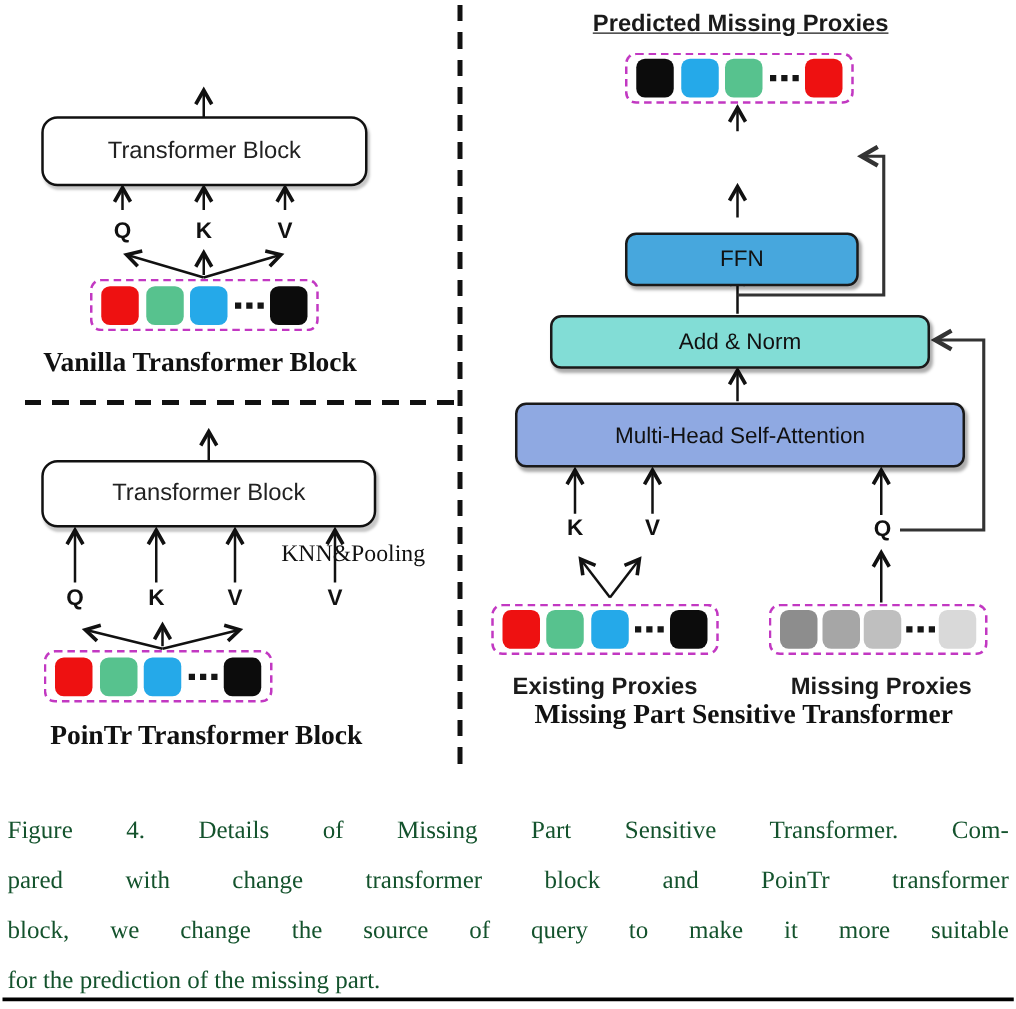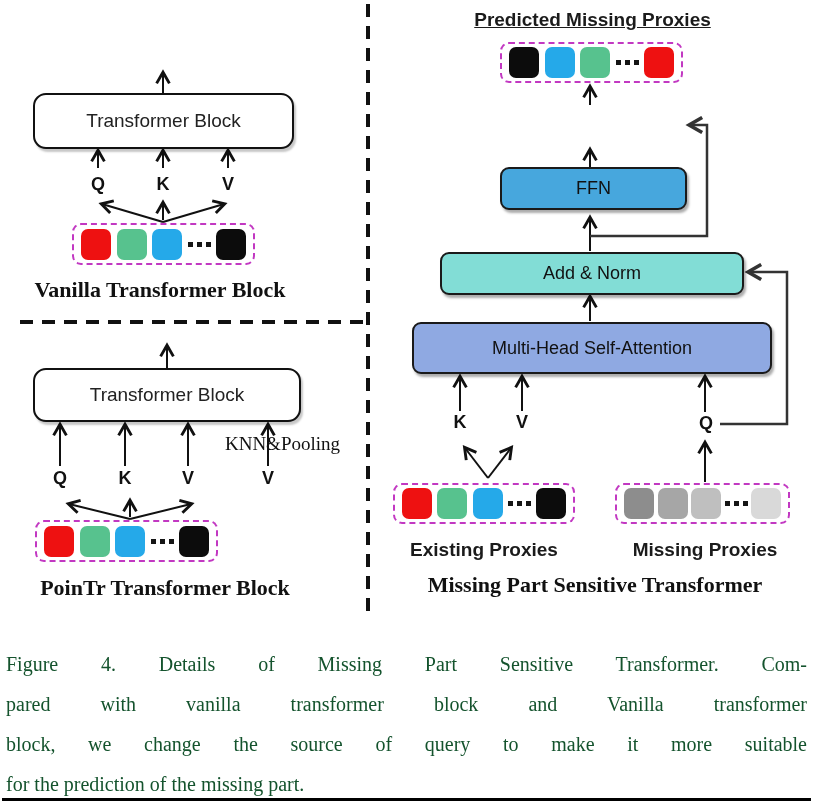--- a/index.html
+++ b/index.html
@@ -8,21 +8,21 @@
   .wires{position:absolute;left:0;top:0;z-index:1;}
 
   
   .fbox{position:absolute;z-index:2;display:flex;align-items:center;justify-content:center;
         border:2px solid #1a1a1a;border-radius:9px;font-size:18px;color:#111;
         box-shadow:2px 3px 2.5px rgba(0,0,0,.33);}
   .tblock{position:absolute;z-index:2;display:flex;align-items:center;justify-content:center;
         background:#fff;border:2.5px solid #111;border-radius:13px;font-size:19px;color:#222;
         box-shadow:2px 3px 2px rgba(0,0,0,.22);}
   .bx-add{left:500px;top:106px;width:183px;height:39px;background:#b9d9ee;}
-  .bx-ffn{left:500px;top:167px;width:183px;height:39px;background:#47a7dd;}
+  .bx-ffn{left:500px;top:186px;width:183px;height:39px;background:#47a7dd;}
   .bx-an{left:440px;top:252px;width:300px;height:39px;background:#82ddd6;}
   .bx-mhsa{left:412px;top:322px;width:356px;height:48px;background:#8fa9e2;}
 
   
   .prow{position:absolute;z-index:2;display:flex;align-items:center;justify-content:space-between;
         padding:0 7px;border:2.5px dashed #c238c2;border-radius:9px;box-sizing:border-box;}
   .sq{width:30px;height:31px;border-radius:7px;flex:0 0 auto;}
   .dots{display:flex;gap:4px;align-items:center;flex:0 0 auto;}
   .dots span{display:block;width:5px;height:5px;background:#151515;}
 
@@ -183,23 +183,23 @@
       <div class="dots">
         <span></span>
         <span></span>
         <span></span>
       </div>
       <div class="sq" style="background: rgb(217, 217, 217);"></div>
     </div>
 
   <div class="slabel" style="left:394px;top:539px;width:180px;">Existing Proxies</div>
   <div class="slabel" style="left:615px;top:539px;width:180px;">Missing Proxies</div>
-  <div class="serifcap" style="left:420px;top:572px;width:350px;">Missing Part Sensitive Transformer</div>
+  <div class="serifcap" style="left:420px;top:558px;width:350px;">Missing Part Sensitive Transformer</div>
 
   <div class="figcap">
     <div class="ln just">Figure 4.  Details of Missing Part Sensitive Transformer.  Com-</div>
-    <div class="ln just">pared with vanilla transformer block and Vanilla transformer</div>
+    <div class="ln just">pared with change transformer block and PoinTr transformer</div>
     <div class="ln just">block, we change the source of query to make it more suitable</div>
     <div class="ln">for the prediction of the missing part.</div>
   </div>
   <div class="rule"></div>
 
 </div>
 
 </body></html>

